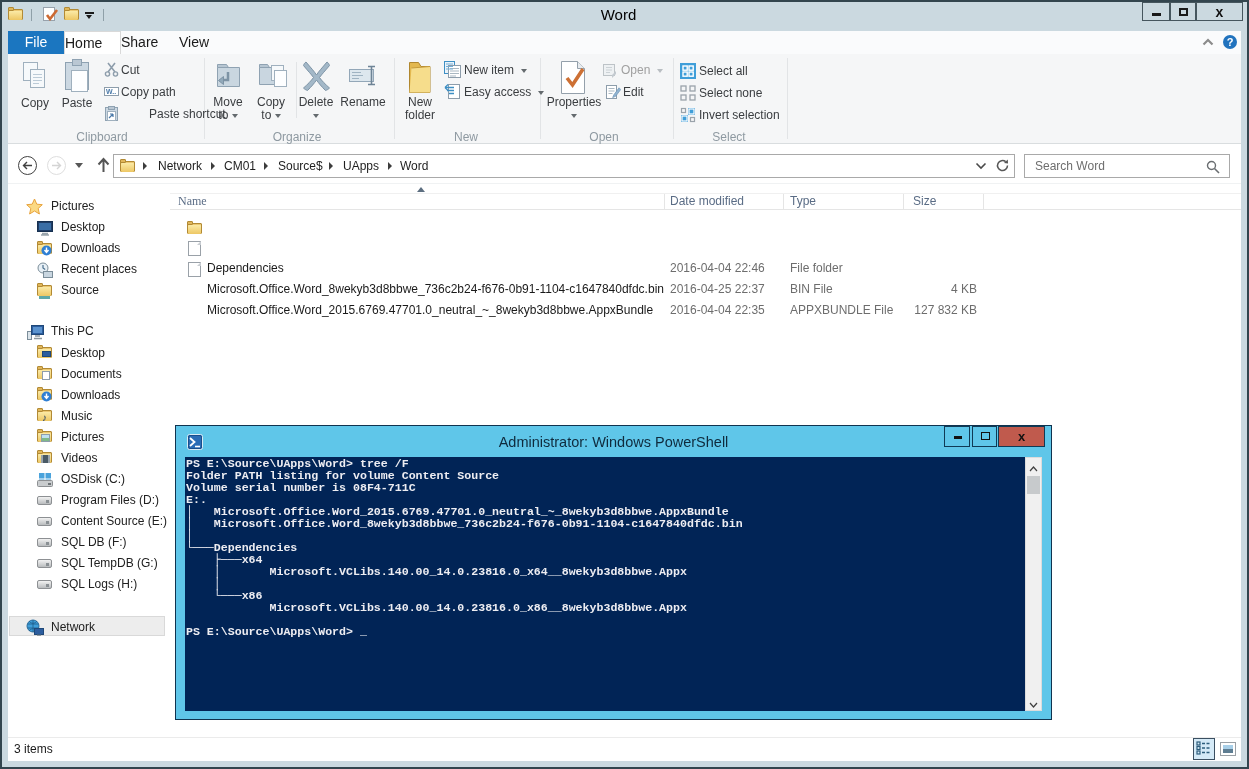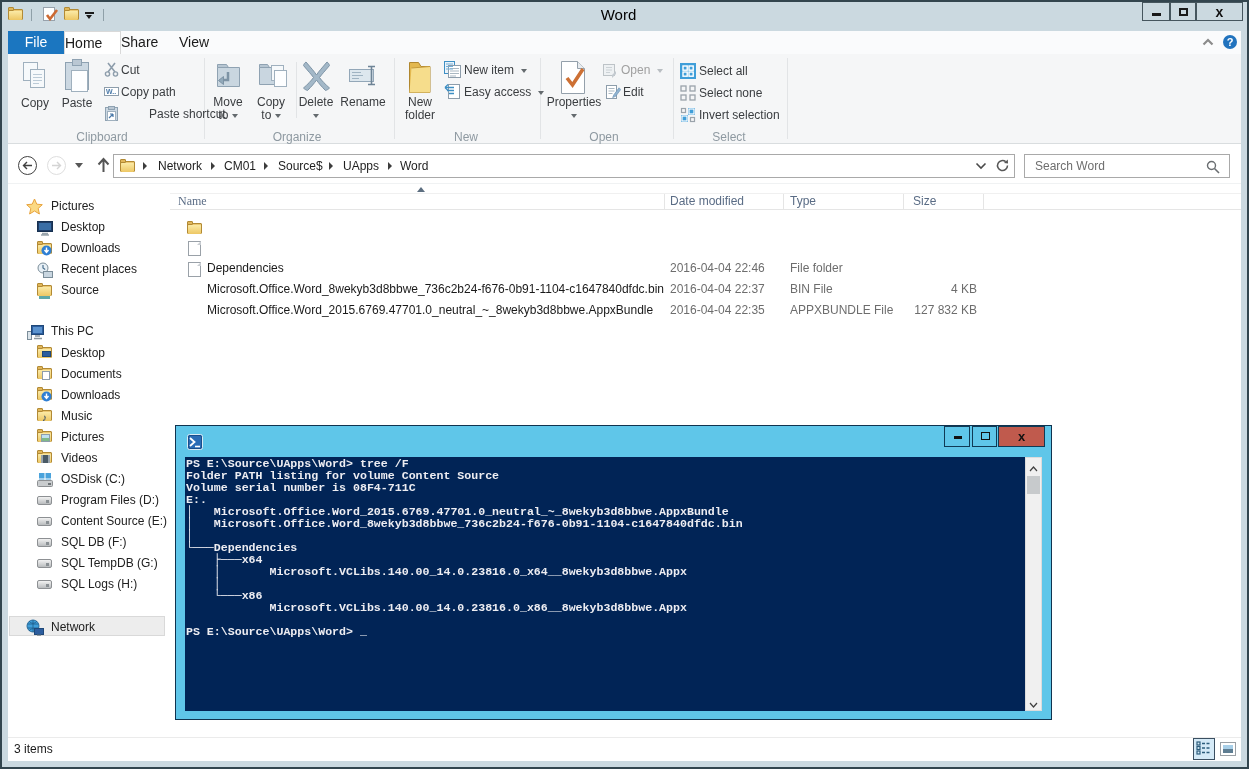--- a/index.html
+++ b/index.html
@@ -449,21 +449,21 @@
     <div class="front"></div>
   </div>
 <div class="cell fname" style="left:207px; top:220px;">Dependencies</div>
 <div class="cell fmeta" style="left:670px; top:220px;">2016-04-04 22:46</div>
 <div class="cell fmeta" style="left:790px; top:220px;">File folder</div>
 
 <div class="page" style="left:188px; top:241px;">
     <div class="fold"></div>
   </div>
 <div class="cell fname" style="left:207px; top:241px;">Microsoft.Office.Word_8wekyb3d8bbwe_736c2b24-f676-0b91-1104-c1647840dfdc.bin</div>
-<div class="cell fmeta" style="left:670px; top:241px;">2016-04-04 22:37</div>
+<div class="cell fmeta" style="left:670px; top:241px;">2016-04-25 22:37</div>
 <div class="cell fmeta" style="left:790px; top:241px;">BIN File</div>
 <div class="cell fmeta" style="left:890px; top:241px; width:87px; text-align:right;">4 KB</div>
 
 <div class="page" style="left:188px; top:262px;">
     <div class="fold"></div>
   </div>
 <div class="cell fname" style="left:207px; top:262px;">Microsoft.Office.Word_2015.6769.47701.0_neutral_~_8wekyb3d8bbwe.AppxBundle</div>
 <div class="cell fmeta" style="left:670px; top:262px;">2016-04-04 22:35</div>
 <div class="cell fmeta" style="left:790px; top:262px;">APPXBUNDLE File</div>
 <div class="cell fmeta" style="left:890px; top:262px; width:87px; text-align:right;">127 832 KB</div>
@@ -480,20 +480,21 @@
     <g stroke="#2d5e7d" stroke-width="1.6">
         <path d="M6 2.5 h3 M10.5 2.5 h3 M6 7 h3 M10.5 7 h3 M6 11.5 h3 M10.5 11.5 h3"></path>
       </g>
   </svg>
 </div>
 <div class="abs" style="left:1220px; top:742px; width:16px; height:14px; border:1px solid #9aa0a5; background:#fff;">
   <div style="position:absolute; left:2px; top:2px; width:10px; height:8px; background:linear-gradient(180deg,#a8cfe8 55%,#5e7d92 55%);"></div>
 </div>
 
 <div id="pswin">
+  <div id="pstitletext">Administrator: Windows PowerShell</div>
   <svg style="position:absolute; left:11px; top:8px;" width="16" height="16" viewBox="0 0 16 16">
     <rect x="0.5" y="0.5" width="15" height="15" rx="2" fill="#2a6cb5" stroke="#d9ecf5"></rect>
     <rect x="1.5" y="1.5" width="13" height="13" rx="1.5" fill="none" stroke="#1a4e8c"></rect>
     <path d="M3 4 l4.5 4 L3 12" stroke="#fff" stroke-width="1.8" fill="none"></path>
     <path d="M8 12.5 h5" stroke="#fff" stroke-width="1.6"></path>
   </svg>
   <div class="psbtn" style="left:768px; width:26px; background:#5fc6e9;">
       <div style="position:absolute; left:8.5px; top:9px; width:8px; height:2.5px; background:#111;"></div>
     </div>
   <div class="psbtn" style="left:796px; width:25px; background:#5fc6e9;">

